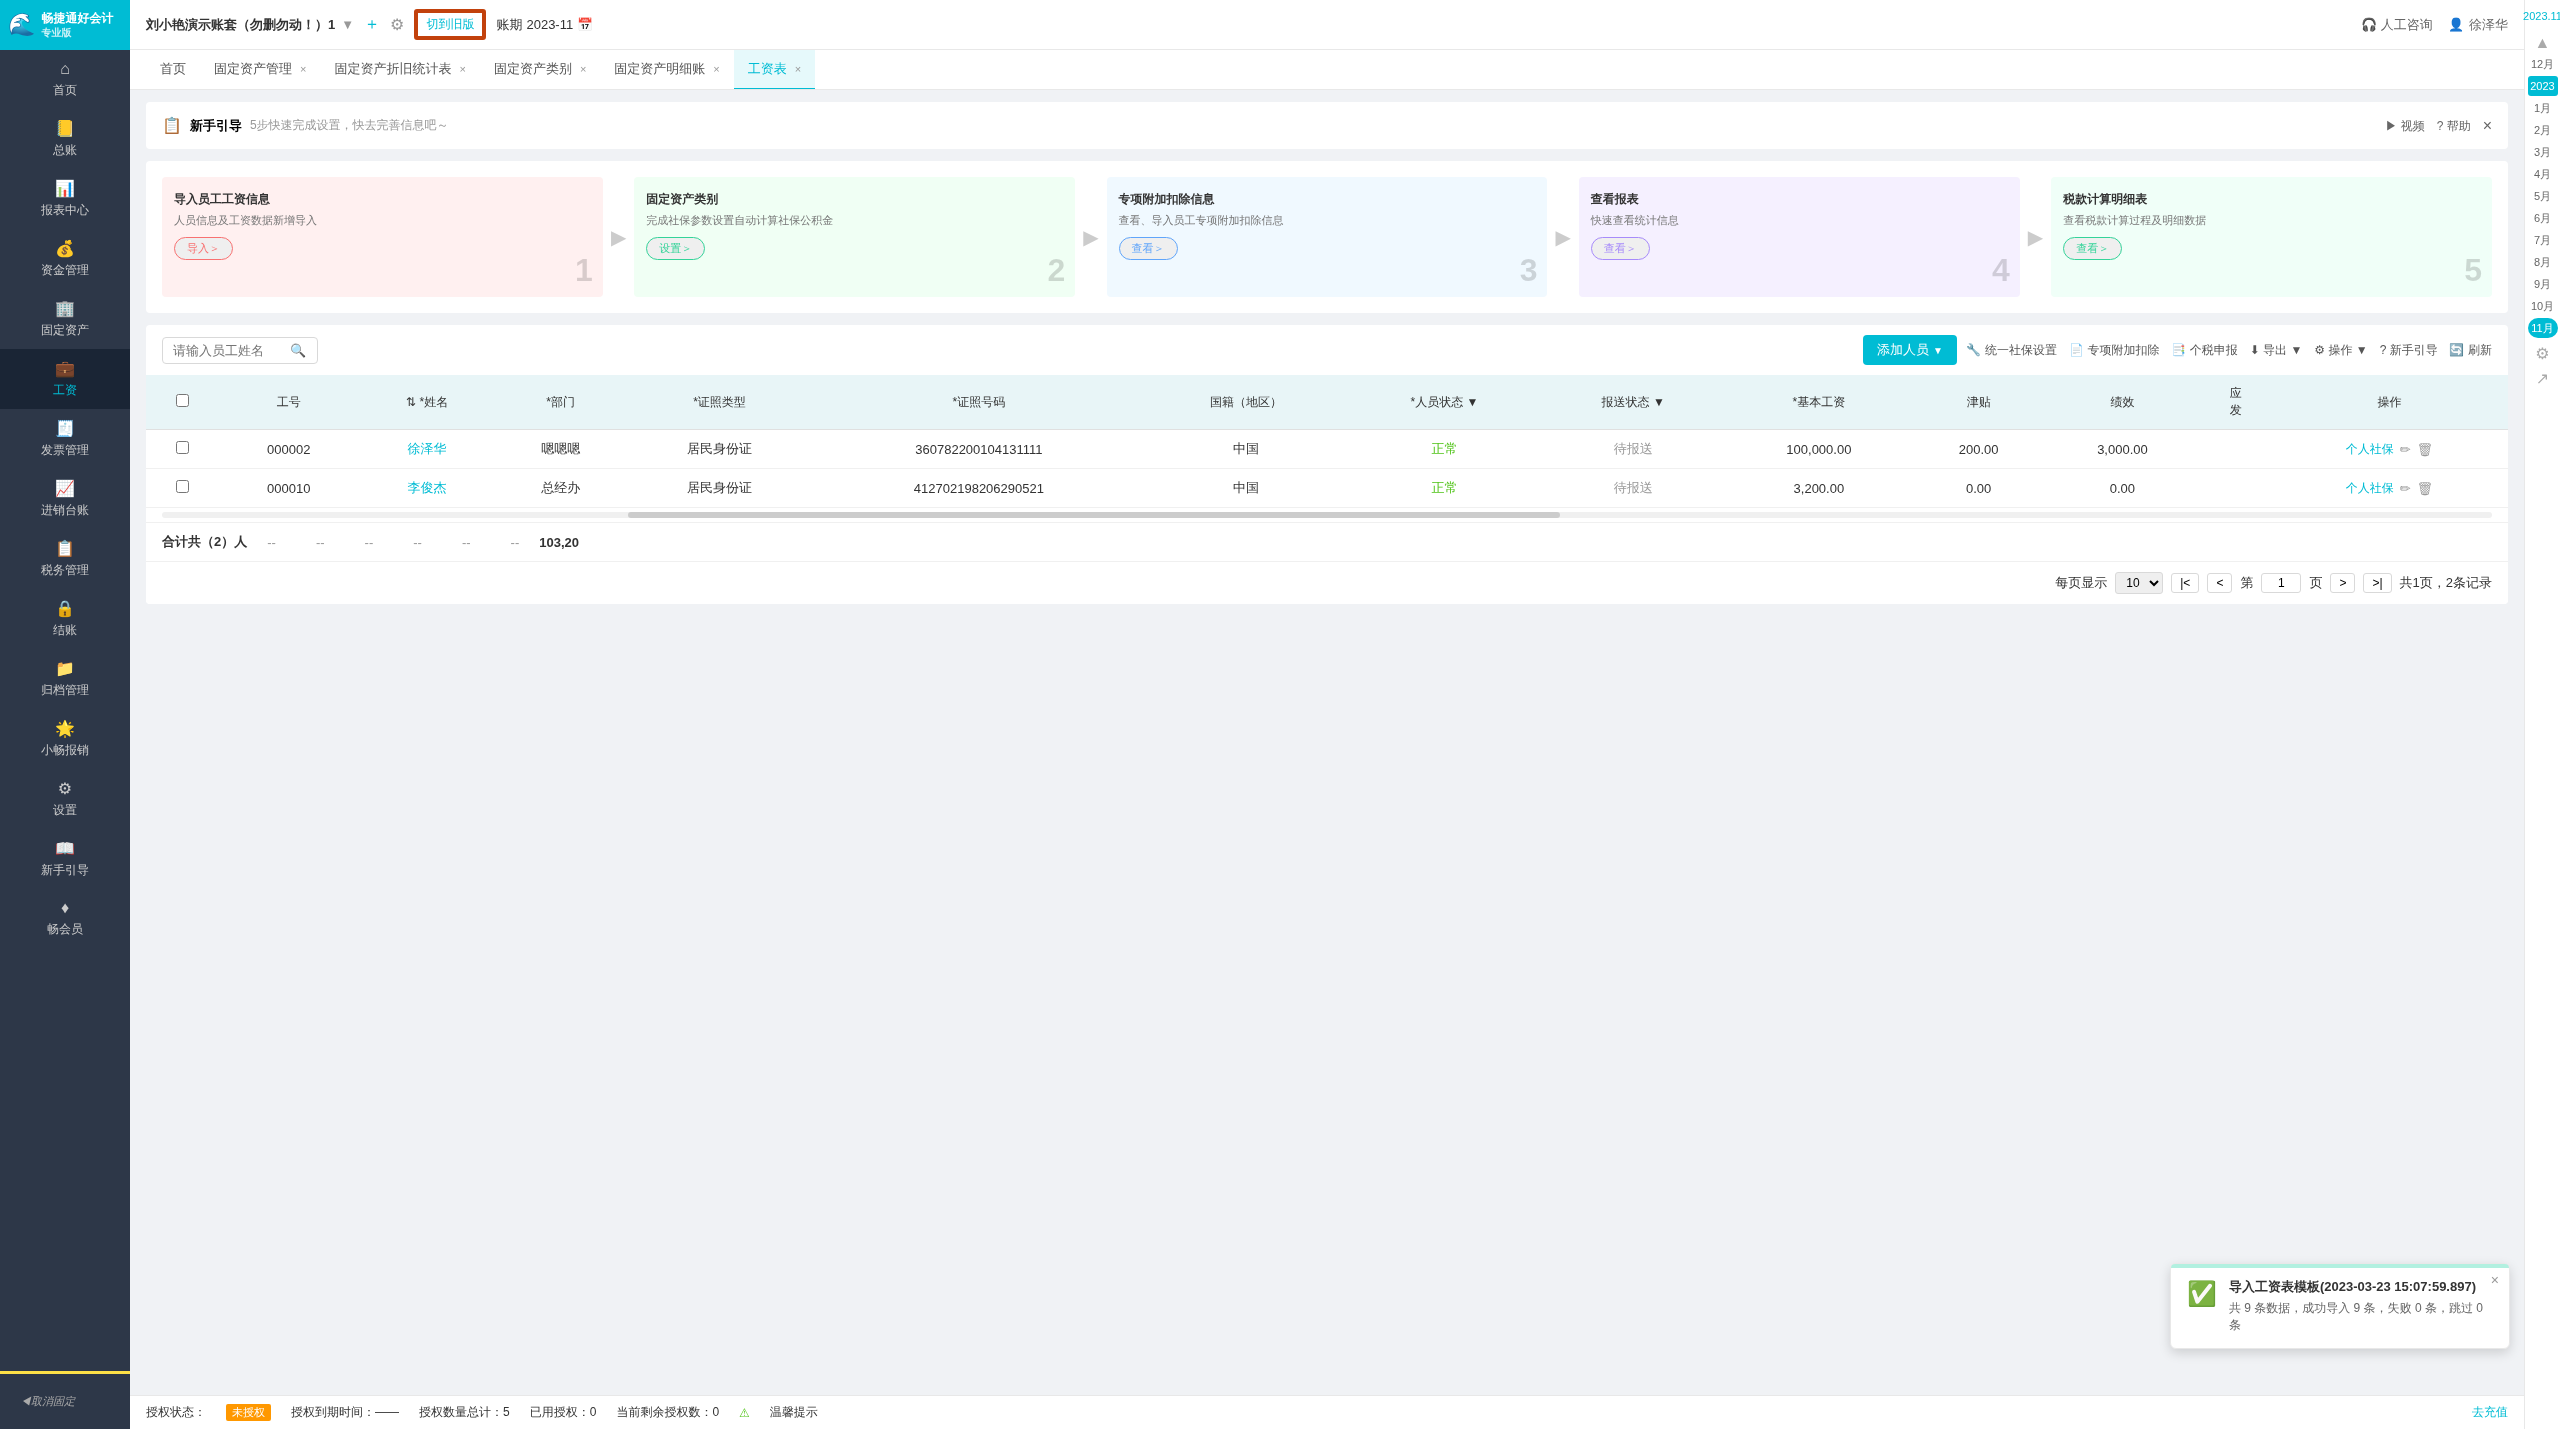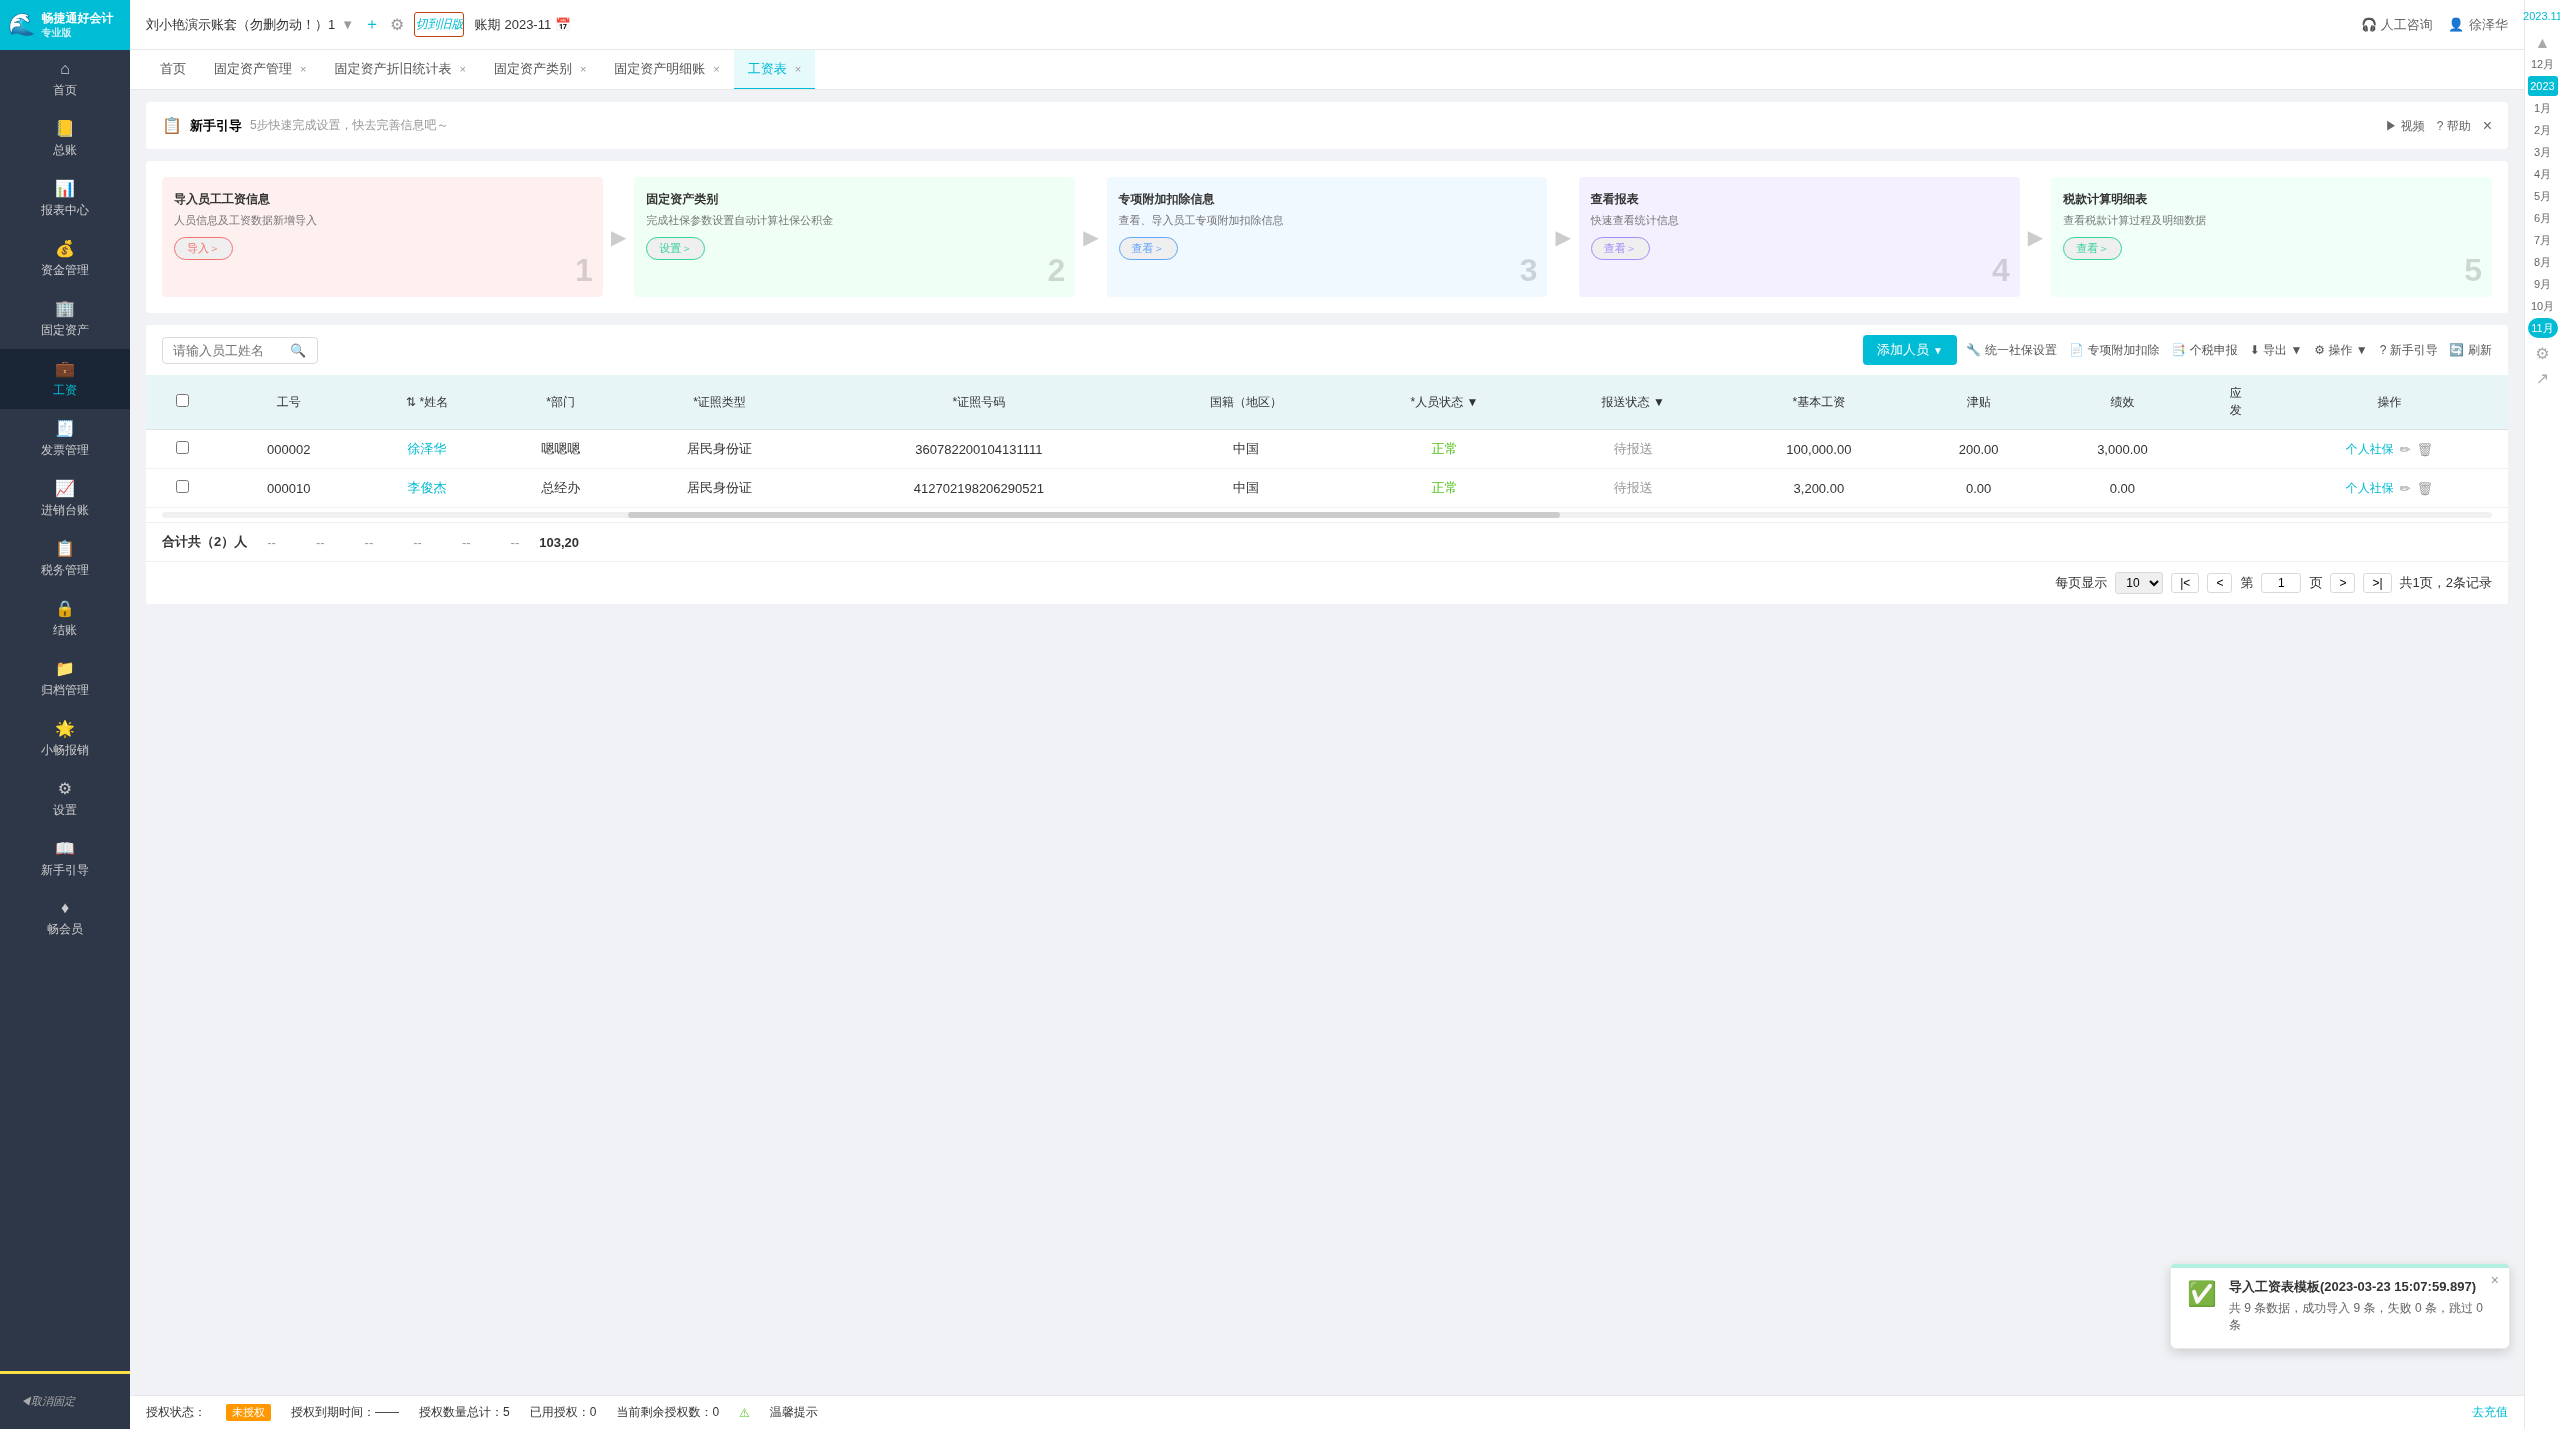--- a/index.html
+++ b/index.html
@@ -61,31 +61,30 @@
     .topbar {
       background: #fff;
       padding: 0 16px;
       height: 50px;
       display: flex;
       align-items: center;
       gap: 10px;
       border-bottom: 1px solid #e8e8e8;
       flex-shrink: 0;
     }
-    .topbar-account { font-size: 13px; color: #333; display: flex; align-items: center; gap: 6px; }
+    .topbar-account { font-size: 13px; color: #333; display: flex; align-items: center; gap: 6px; font-weight: bold; }
     .topbar-account .dropdown-arrow { color: #999; }
     .btn-old-version {
       background: #fff;
-      border: 1px solid #c2410c;
+      border: 4px solid #c2410c;
       color: #00bcd4;
-      padding: 3px 0;
+      padding: 3px 8px;
       border-radius: 3px;
       font-size: 12px;
       cursor: pointer;
-      font-style: italic;
     }
     .topbar-period { font-size: 13px; color: #333; display: flex; align-items: center; gap: 4px; }
     .topbar-right { margin-left: auto; display: flex; align-items: center; gap: 16px; color: #666; font-size: 13px; }
     .topbar-right .user { display: flex; align-items: center; gap: 4px; }
 
     
     .tabs-bar {
       background: #fff;
       border-bottom: 1px solid #e8e8e8;
       display: flex;

